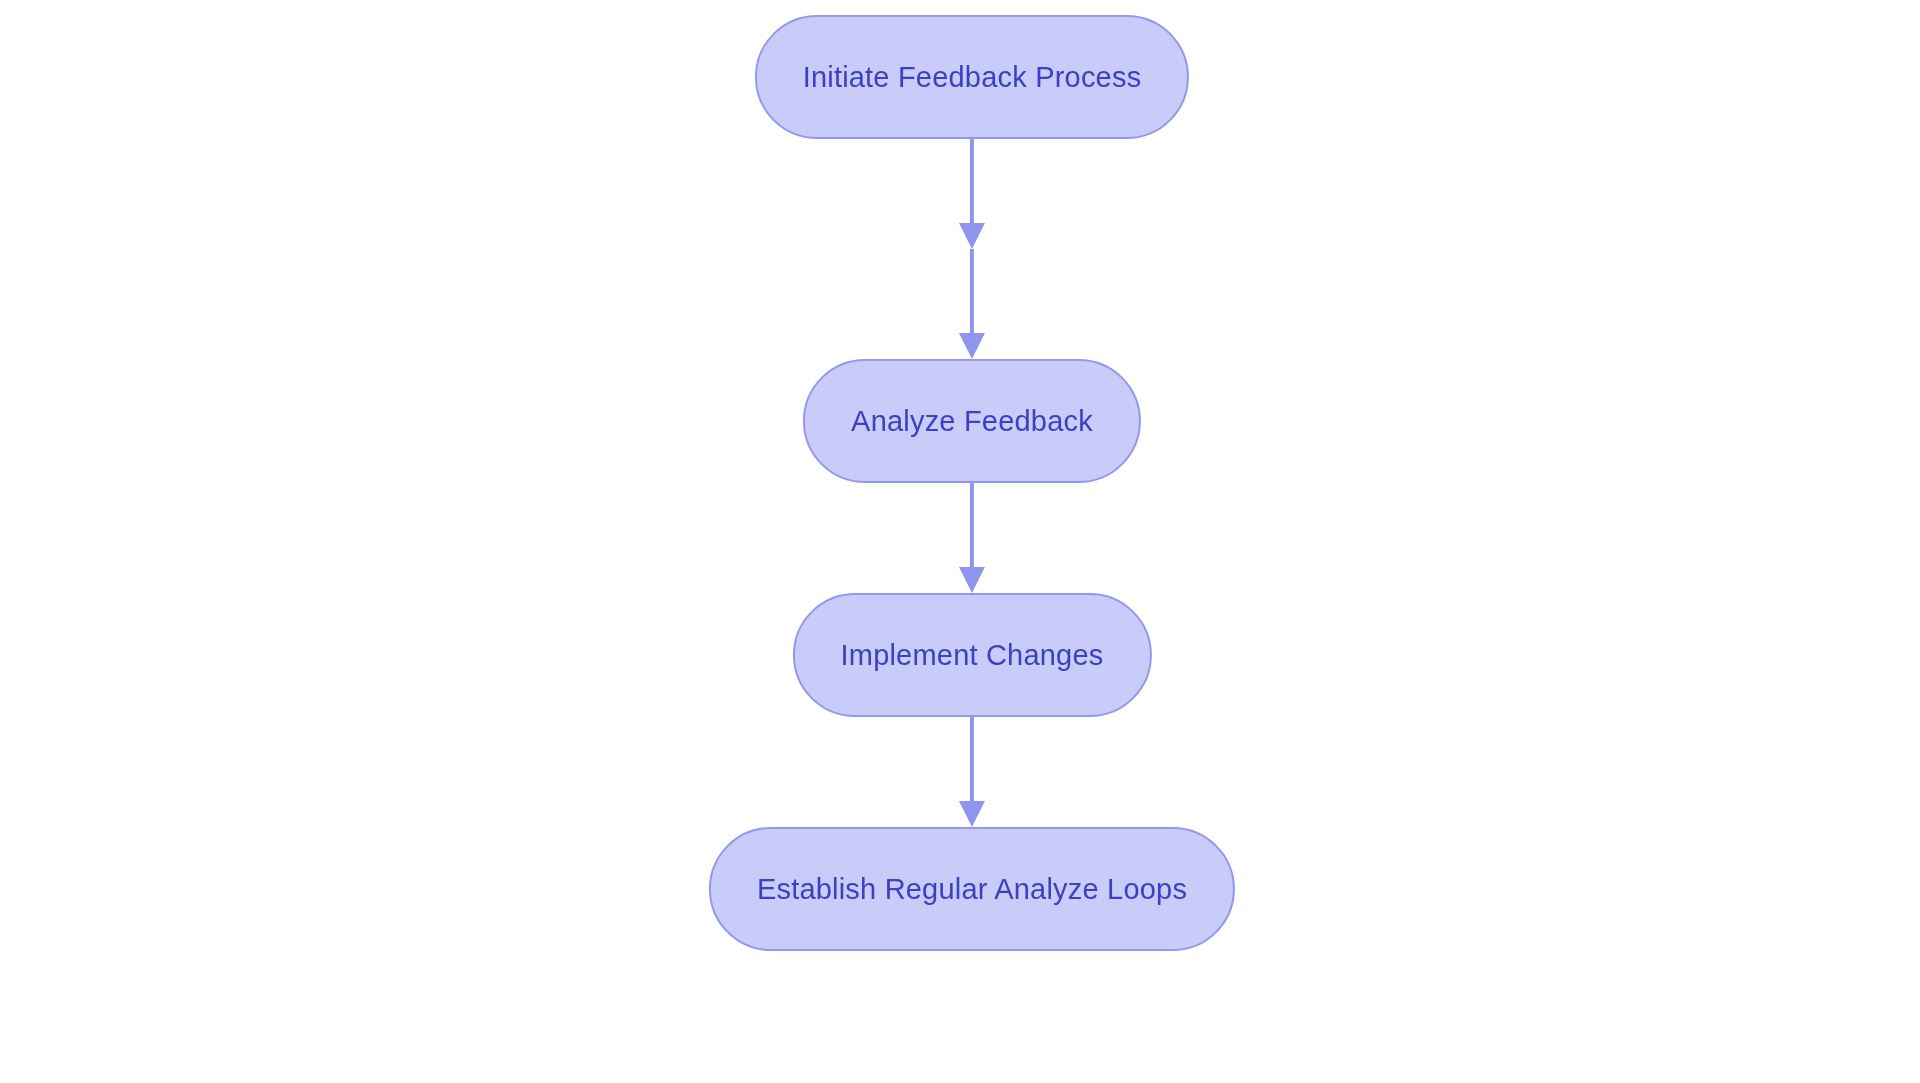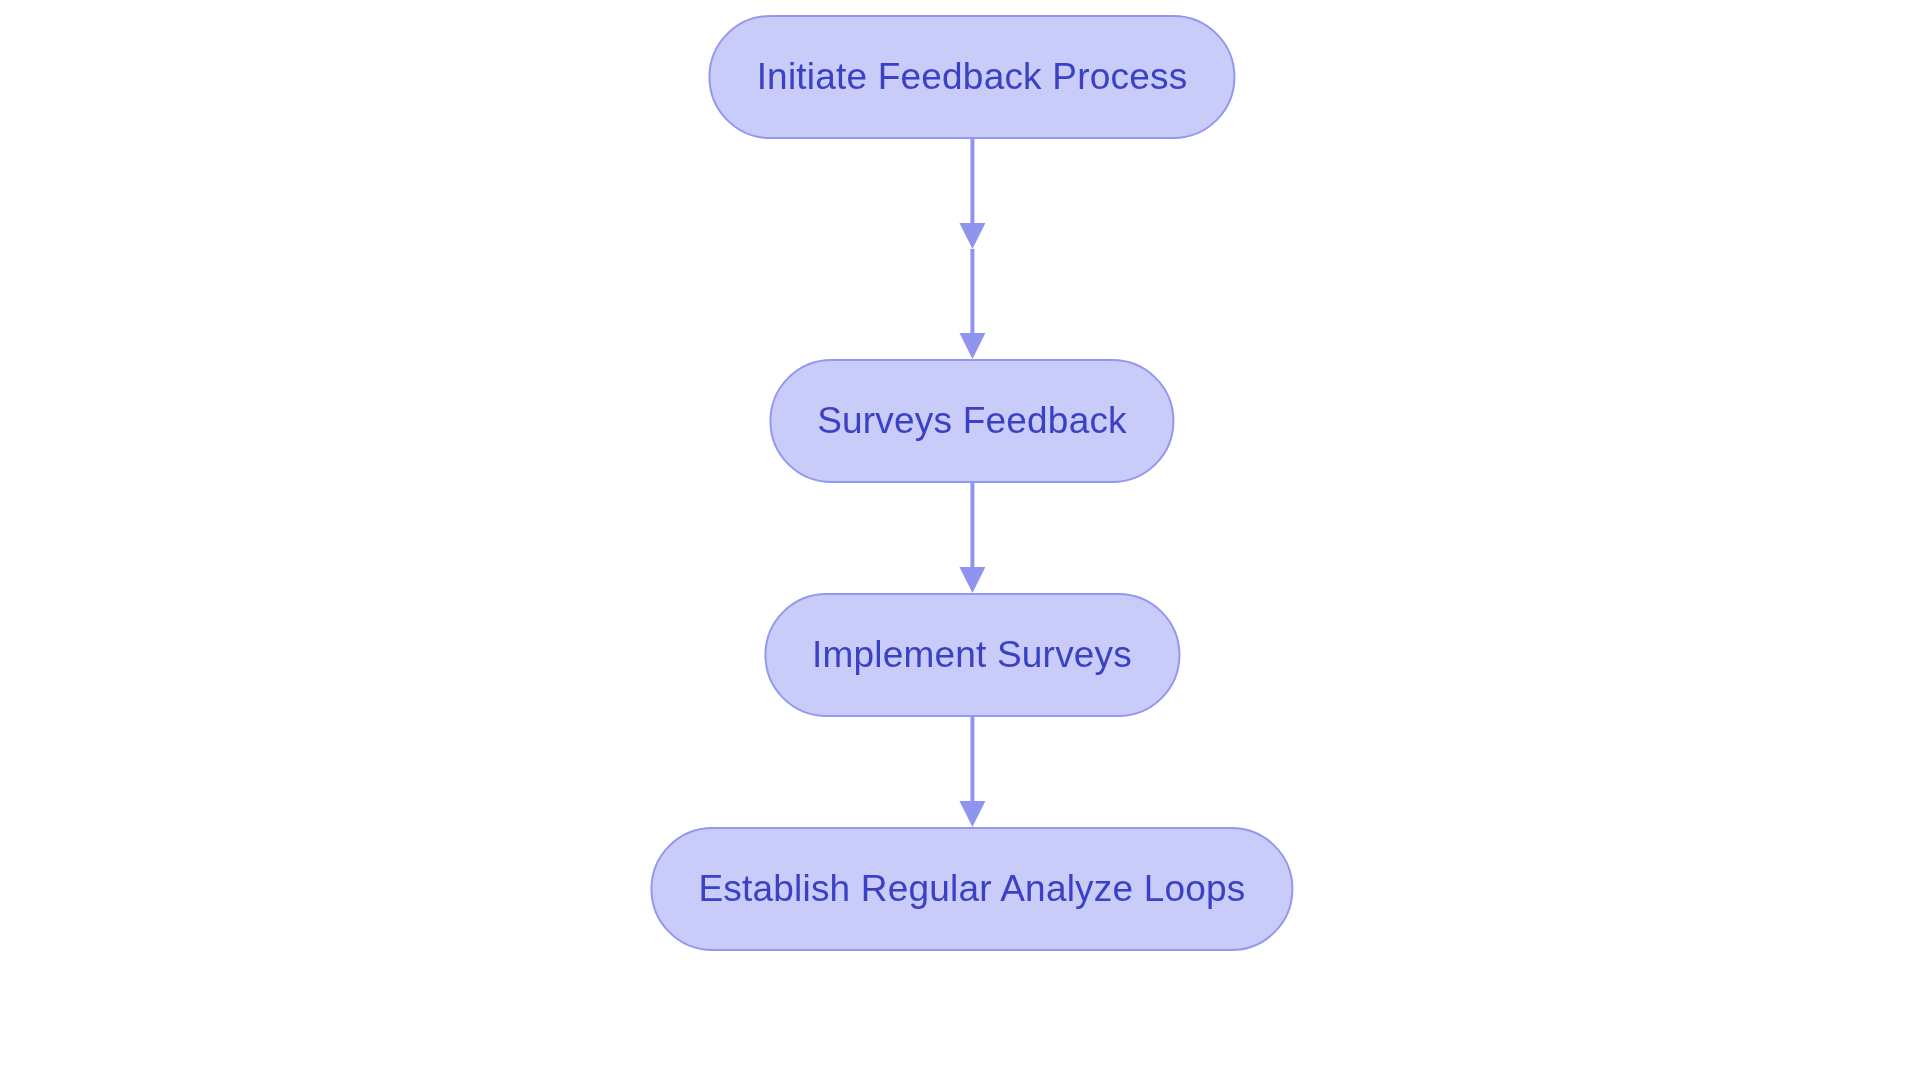--- a/index.html
+++ b/index.html
@@ -38,21 +38,21 @@
     background: var(--node_fill);
     border: 2px solid var(--node_border);
     display: flex;
     align-items: center;
     justify-content: center;
     padding: 0 46px;
     white-space: nowrap;
   }
   .flow-node .node-label {
     color: var(--node_text);
-    font-size: 37px;
+    font-size: 29px;
     font-weight: 400;
     letter-spacing: 0.2px;
   }
   .flow-arrow {
     height: 110px;
     width: 26px;
     display: flex;
     flex-direction: column;
     align-items: center;
   }
@@ -84,30 +84,30 @@
       <div class="arrow-head"></div>
     </div>
 
 
     <div class="flow-arrow">
       <div class="arrow-stem"></div>
       <div class="arrow-head"></div>
     </div>
 
     <div class="flow-node">
-      <span class="node-label">Surveys Feedback</span>
+      <span class="node-label">Analyze Feedback</span>
     </div>
 
     <div class="flow-arrow">
       <div class="arrow-stem"></div>
       <div class="arrow-head"></div>
     </div>
 
     <div class="flow-node">
-      <span class="node-label">Implement Surveys</span>
+      <span class="node-label">Implement Changes</span>
     </div>
 
     <div class="flow-arrow">
       <div class="arrow-stem"></div>
       <div class="arrow-head"></div>
     </div>
 
     <div class="flow-node">
       <span class="node-label">Establish Regular Analyze Loops</span>
     </div>

